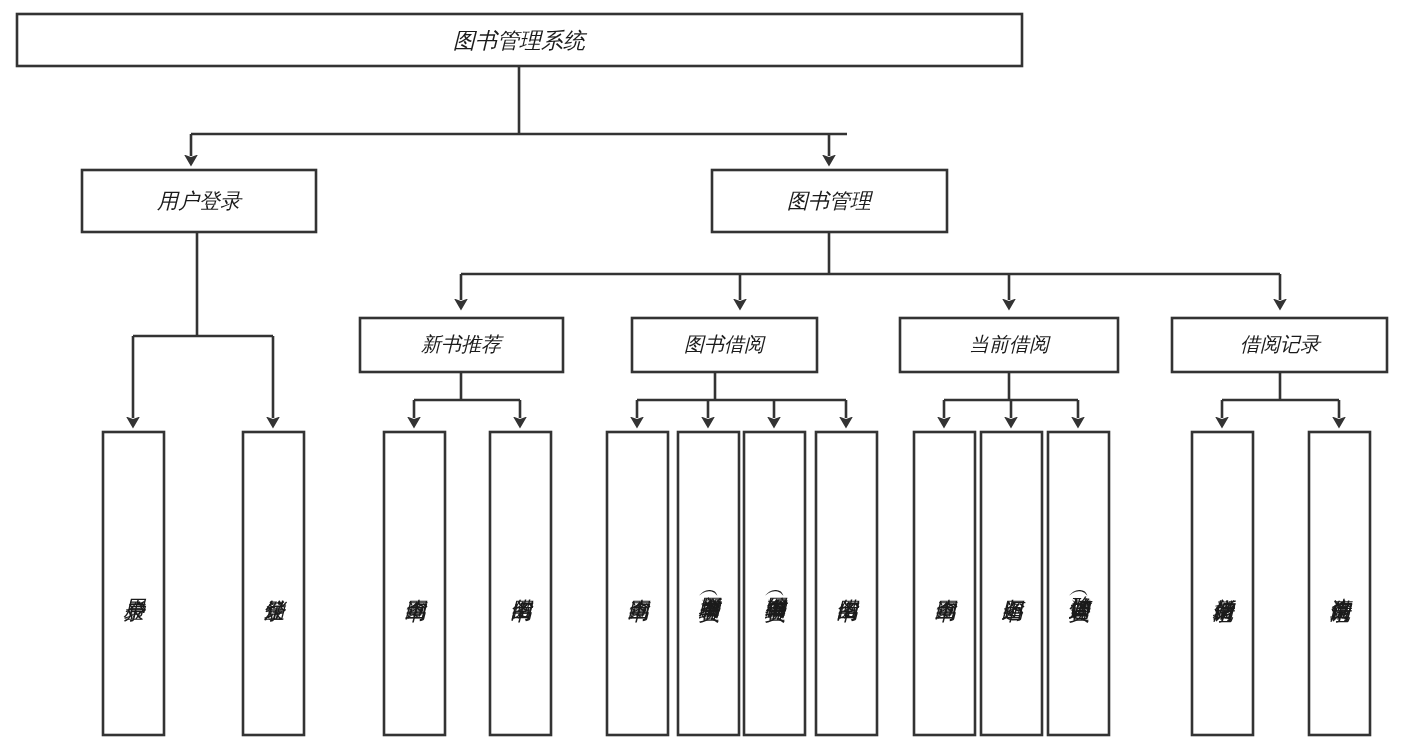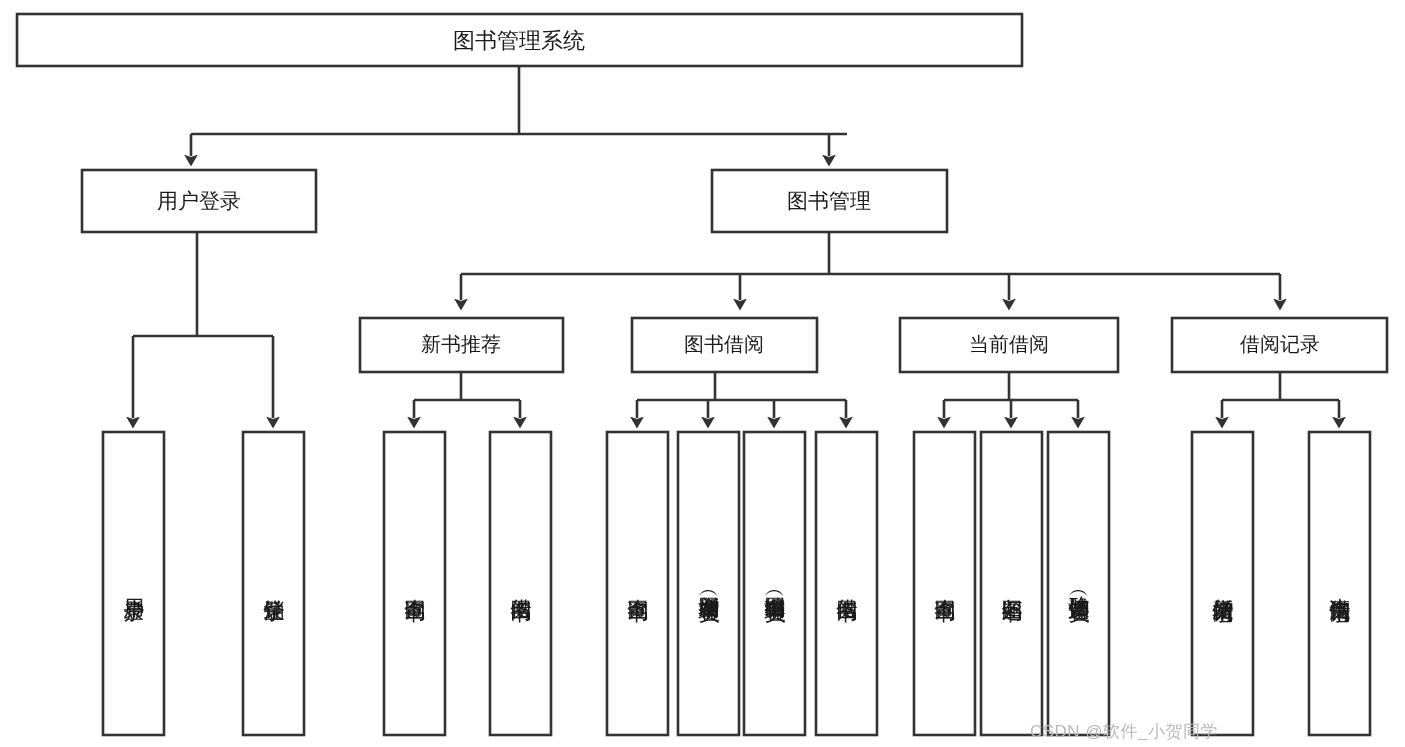--- a/index.html
+++ b/index.html
@@ -11,20 +11,21 @@
     width: 1405px;
     height: 747px;
     font-family: "Liberation Sans", "DejaVu Sans", sans-serif;
     overflow: hidden;
     position: relative;
   }
   #diagram-root {
     position: relative;
     width: 1226px;
     height: 747px;
+    font-style: italic;
   }
   svg.diagram-canvas {
     position: absolute;
     left: 0;
     top: 0;
     width: 1405px;
     height: 747px;
     display: block;
   }
   .node-box {
@@ -216,14 +217,13 @@
       <div style="position: absolute; left: 678px; top: 432px; width: 61px; height: 303px; display: flex; align-items: center; justify-content: center; writing-mode: vertical-rl; text-orientation: upright; font-family: &quot;Liberation Sans&quot;, &quot;DejaVu Sans&quot;, sans-serif; font-size: 21px; line-height: 1.18; color: rgb(27, 27, 27); letter-spacing: 1px; white-space: nowrap;">新增图书（管理员）</div>
       <div style="position: absolute; left: 744px; top: 432px; width: 61px; height: 303px; display: flex; align-items: center; justify-content: center; writing-mode: vertical-rl; text-orientation: upright; font-family: &quot;Liberation Sans&quot;, &quot;DejaVu Sans&quot;, sans-serif; font-size: 21px; line-height: 1.18; color: rgb(27, 27, 27); letter-spacing: 1px; white-space: nowrap;">编辑图书（管理员）</div>
       <div style="position: absolute; left: 816px; top: 432px; width: 61px; height: 303px; display: flex; align-items: center; justify-content: center; writing-mode: vertical-rl; text-orientation: upright; font-family: &quot;Liberation Sans&quot;, &quot;DejaVu Sans&quot;, sans-serif; font-size: 21px; line-height: 1.18; color: rgb(27, 27, 27); letter-spacing: 1px; white-space: nowrap;">借阅图书</div>
       <div style="position: absolute; left: 914px; top: 432px; width: 61px; height: 303px; display: flex; align-items: center; justify-content: center; writing-mode: vertical-rl; text-orientation: upright; font-family: &quot;Liberation Sans&quot;, &quot;DejaVu Sans&quot;, sans-serif; font-size: 21px; line-height: 1.18; color: rgb(27, 27, 27); letter-spacing: 1px; white-space: nowrap;">查询图书</div>
       <div style="position: absolute; left: 981px; top: 432px; width: 61px; height: 303px; display: flex; align-items: center; justify-content: center; writing-mode: vertical-rl; text-orientation: upright; font-family: &quot;Liberation Sans&quot;, &quot;DejaVu Sans&quot;, sans-serif; font-size: 21px; line-height: 1.18; color: rgb(27, 27, 27); letter-spacing: 1px; white-space: nowrap;">归还图书</div>
       <div style="position: absolute; left: 1048px; top: 432px; width: 61px; height: 303px; display: flex; align-items: center; justify-content: center; writing-mode: vertical-rl; text-orientation: upright; font-family: &quot;Liberation Sans&quot;, &quot;DejaVu Sans&quot;, sans-serif; font-size: 21px; line-height: 1.18; color: rgb(27, 27, 27); letter-spacing: 1px; white-space: nowrap;">确认归还（管理员）</div>
       <div style="position: absolute; left: 1192px; top: 432px; width: 61px; height: 303px; display: flex; align-items: center; justify-content: center; writing-mode: vertical-rl; text-orientation: upright; font-family: &quot;Liberation Sans&quot;, &quot;DejaVu Sans&quot;, sans-serif; font-size: 21px; line-height: 1.18; color: rgb(27, 27, 27); letter-spacing: 1px; white-space: nowrap;">新增借阅记录</div>
       <div style="position: absolute; left: 1309px; top: 432px; width: 61px; height: 303px; display: flex; align-items: center; justify-content: center; writing-mode: vertical-rl; text-orientation: upright; font-family: &quot;Liberation Sans&quot;, &quot;DejaVu Sans&quot;, sans-serif; font-size: 21px; line-height: 1.18; color: rgb(27, 27, 27); letter-spacing: 1px; white-space: nowrap;">查询借阅记录</div>
     </div>
 
-  <div class="watermark">CSDN @软件_小贺同学</div>
 </div>
 
 </body></html>

